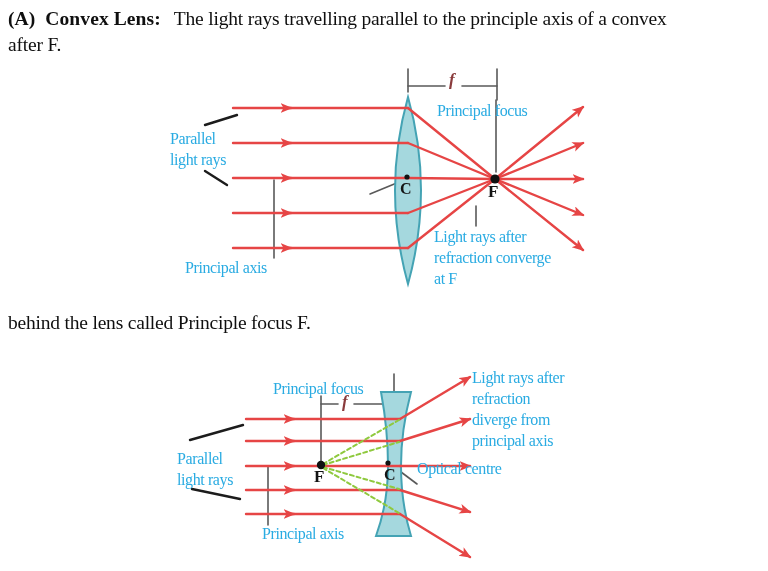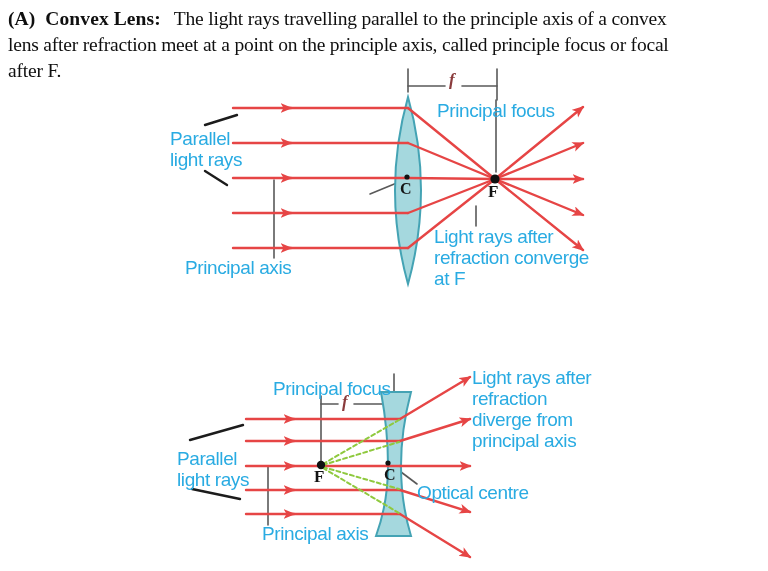--- a/index.html
+++ b/index.html
@@ -7,22 +7,22 @@
     position:relative; width:768px; height:571px; background:#ffffff;
     overflow:hidden; font-family:"Liberation Serif", serif;border-radius:28px;
   }
   .para {
     position:absolute; left:8px; color:#0f0f0f;
     font-size:19.5px; line-height:26px; letter-spacing:-0.2px; white-space:nowrap;
   }
   .para b { letter-spacing:0.1px; margin-right:13px; }
   .overlay { position:absolute; left:0; top:0; }
   .dlabel {
-    position:absolute; font-family:Liberation Sans, sans-serif;
-    color:#29abe2; font-size:19px; line-height:21px; letter-spacing:-0.4px;
+    position:absolute; font-family:Liberation Serif, serif;
+    color:#29abe2; font-size:16px; line-height:21px; letter-spacing:-0.4px;
     white-space:pre-line;
   }
   .ptlabel {
     position:absolute; font-family:"Liberation Serif", serif;
     font-weight:bold; color:#141414; font-size:16px; line-height:16px;
   }
   .flabel {
     position:absolute; font-family:"Liberation Serif", serif;
     font-style:italic; font-weight:bold; color:#8a3b3c; font-size:17px; line-height:17px;
   }
@@ -132,25 +132,25 @@
         <line x1="323" y1="467" x2="399" y2="489"></line>
         <line x1="323" y1="468" x2="399" y2="513"></line>
       </g>
       <circle cx="321" cy="465" r="4.2" fill="#111"></circle>
       <circle cx="388" cy="463" r="2.6" fill="#111"></circle>
     </g>
   </svg>
 
   <div class="para" style="top:6px;">
     <div><b>(A)&nbsp;&nbsp;Convex Lens:</b><span>The light rays travelling parallel to the principle axis of a convex</span></div>
-    <div>lens after refraction meet at a point on the principle axis, called principle focus or focal</div>
     <div>after F.</div>
   </div>
 
   <div class="para" style="top:310px;">
+    <div>behind the lens called Principle focus F.</div>
   </div>
 
   <div class="dlabel" style="left:170px; top:128px;">Parallel
 light rays</div>
   <div class="dlabel" style="left:185px; top:257px;">Principal axis</div>
   <div class="dlabel" style="left:437px; top:100px;">Principal focus</div>
   <div class="dlabel" style="left:434px; top:226px;">Light rays after
 refraction converge
 at F</div>
   <div class="flabel" style="left:449px; top:71px;">f</div>
@@ -160,16 +160,16 @@
   <div class="dlabel" style="left:273px; top:378px;">Principal focus</div>
   <div class="flabel" style="left:342px; top:393px;">f</div>
   <div class="dlabel" style="left:472px; top:367px;">Light rays after
 refraction
 diverge from
 principal axis</div>
   <div class="dlabel" style="left:177px; top:448px;">Parallel
 light rays</div>
   <div class="ptlabel" style="left:314px; top:469px; font-size:17px;">F</div>
   <div class="ptlabel" style="left:384px; top:467px;">C</div>
-  <div class="dlabel" style="left:417px; top:482px;">Optical centre</div>
+  <div class="dlabel" style="left:417px; top:458px;">Optical centre</div>
   <div class="dlabel" style="left:262px; top:523px;">Principal axis</div>
 
 </div>
 
 </body></html>

